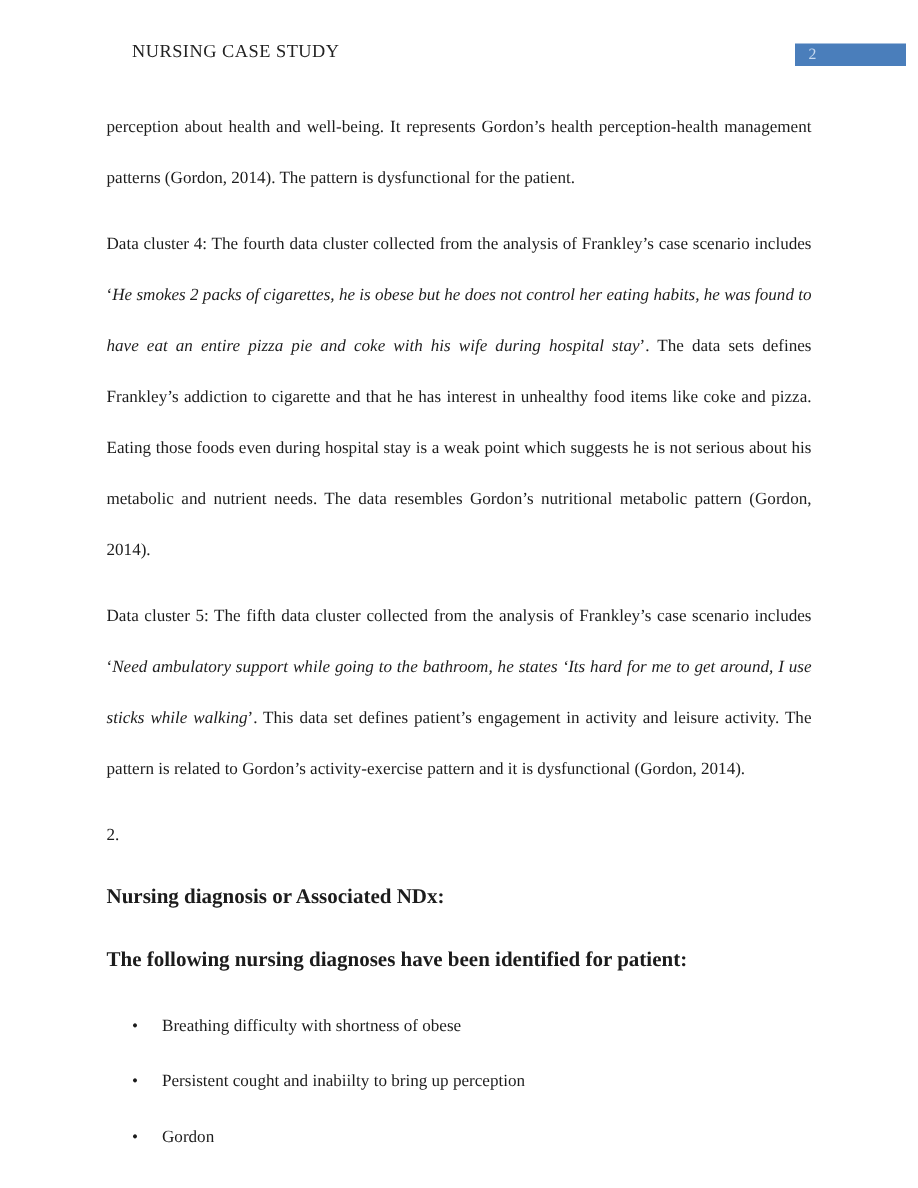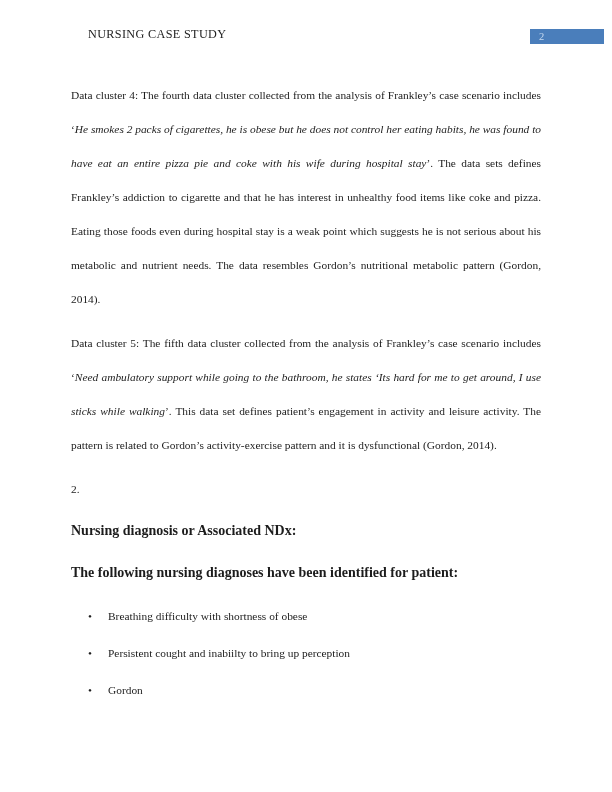--- a/index.html
+++ b/index.html
@@ -113,20 +113,21 @@
 
   <div class="header">
     <div class="header-title">NURSING CASE STUDY</div>
     <div class="page-number-badge">
       <span class="num">2</span>
     </div>
   </div>
 
   <div class="body">
 
+    <p class="para last-line-left">perception about health and well-being. It represents Gordon’s health perception-health management patterns (Gordon, 2014). The pattern is dysfunctional for the patient.</p>
 
     <div class="gap-para"></div>
 
     <p class="para last-line-left">
       <b>Data cluster 4:</b><span> The fourth data cluster collected from the analysis of Frankley’s case scenario includes ‘</span><i>He smokes 2 packs of cigarettes, he is obese but he does not control her eating habits, he was found to have eat an entire pizza pie and coke with his wife during hospital stay</i><span>’. </span><span>The data sets defines Frankley’s addiction to cigarette and that he has interest in unhealthy food items like coke and pizza. Eating those foods even during hospital stay is a weak point which suggests he is not serious about his metabolic and nutrient needs. The data resembles Gordon’s nutritional metabolic pattern (Gordon, 2014).</span>
     </p>
 
     <div class="gap-para"></div>
 
     <p class="para last-line-left">

